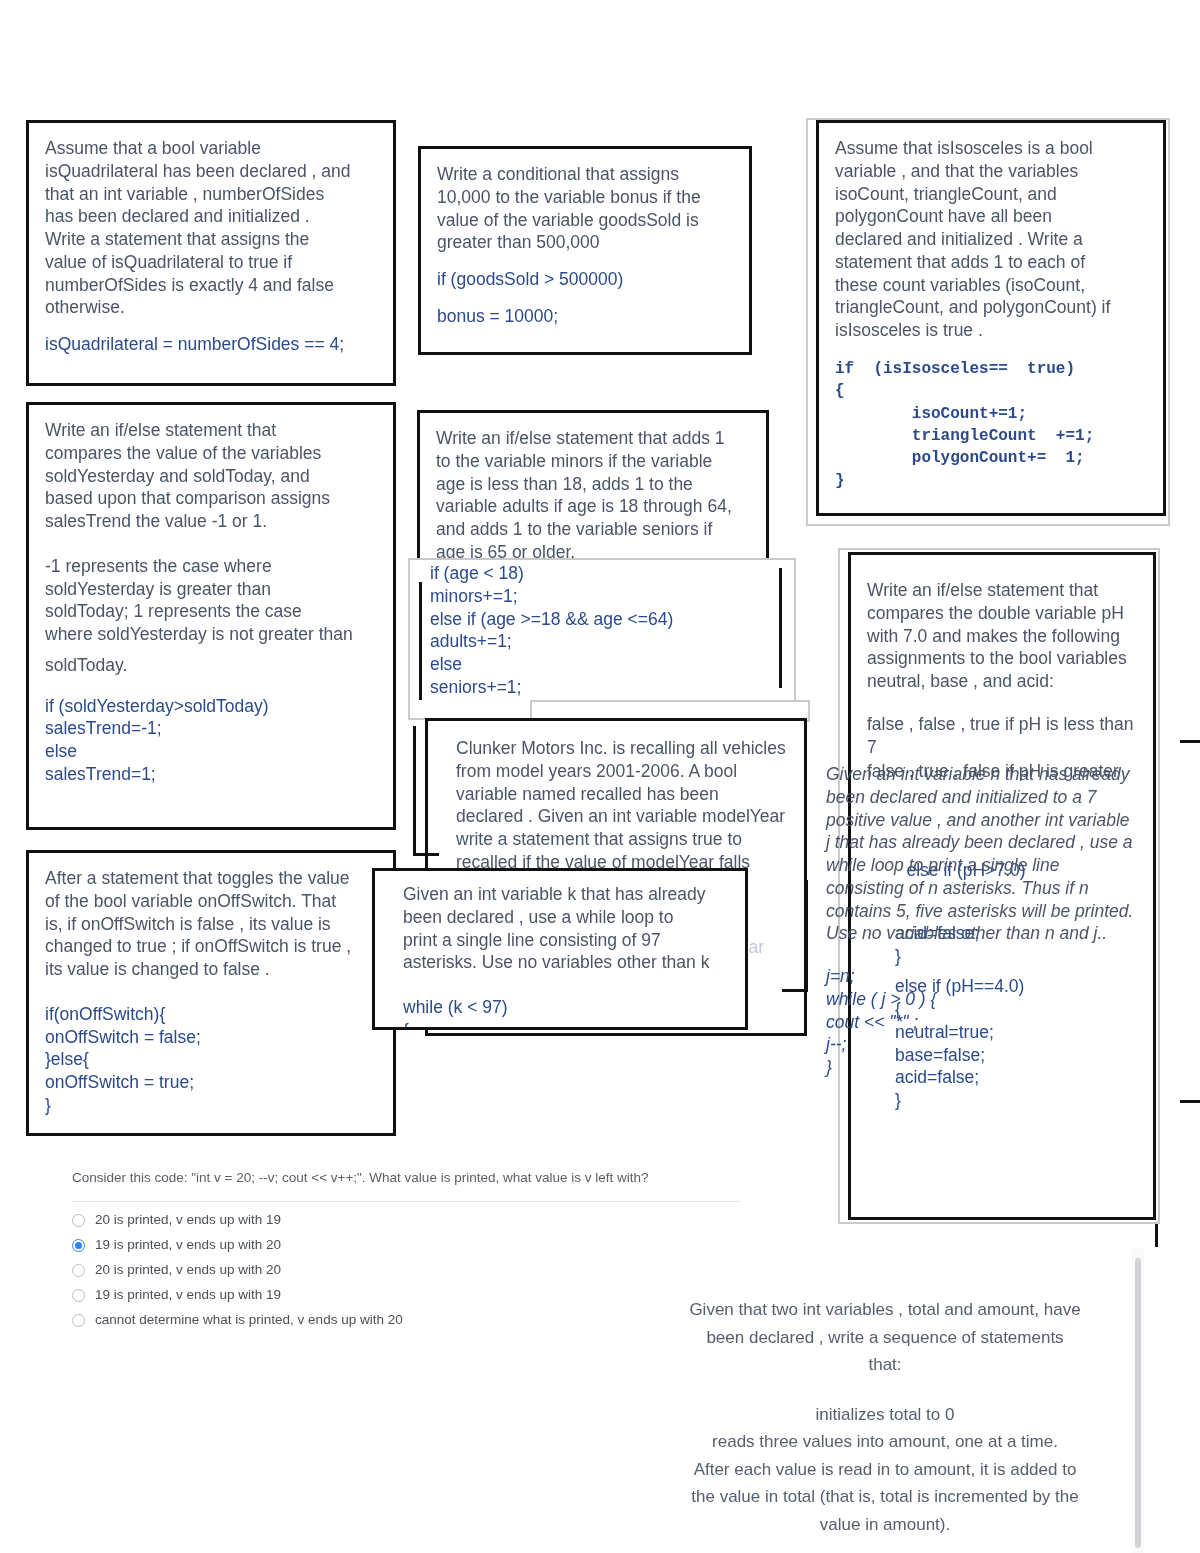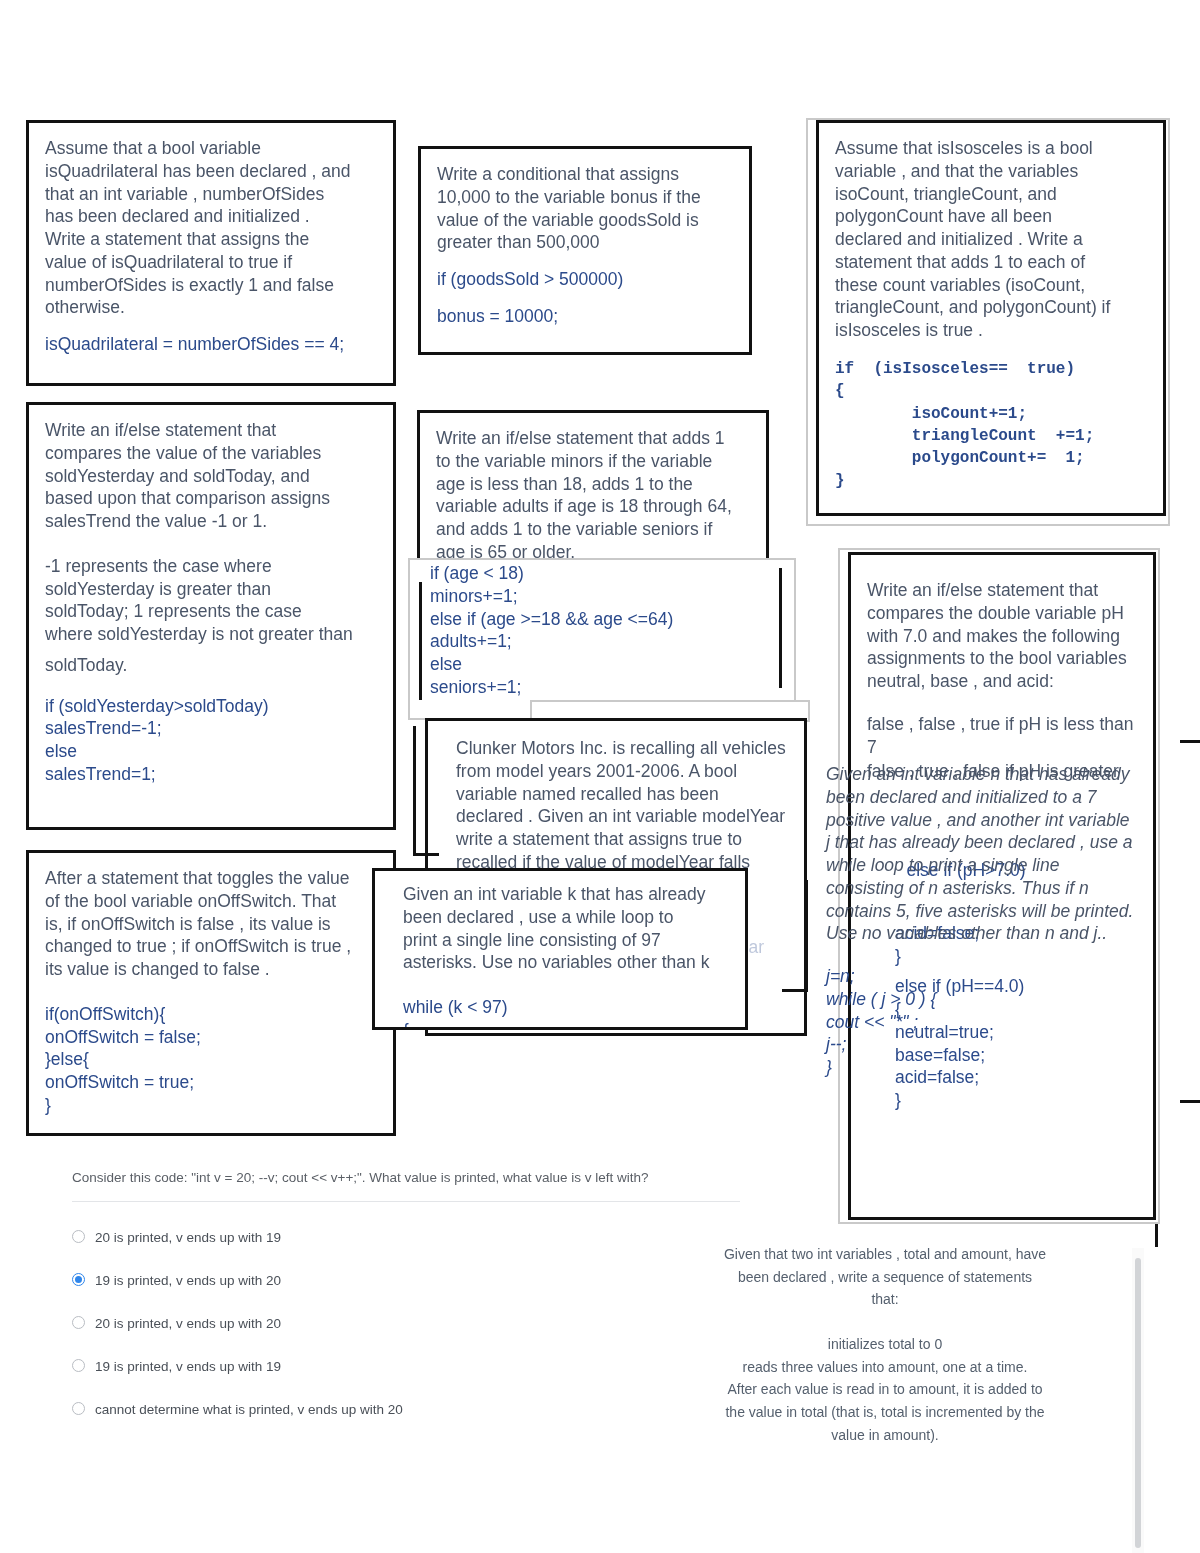--- a/index.html
+++ b/index.html
@@ -36,38 +36,38 @@
   .nogap{margin-top:0;}
   
   .bare{position:absolute;background:transparent;}
   .bare .prompt{color:#4a5568;}
   
   .quiz{position:absolute;left:72px;top:1168px;width:700px;}
   .quiz-q{
     font-size:13.5px;line-height:1.55;color:#5a5f66;
     border-bottom:1px solid #e3e5e8;padding-bottom:12px;width:668px;
   }
-  .opt{display:flex;align-items:flex-start;gap:10px;margin-top:28px;}
+  .opt{display:flex;align-items:flex-end;gap:10px;margin-top:10px;}
   .radio{
     width:13px;height:13px;border-radius:50%;
     border:1px solid #b9bdc3;box-sizing:border-box;flex:0 0 auto;
     background:#fff;
   }
   .radio.sel{
     border:1px solid #2f86eb;background:#ffffff;position:relative;
   }
   .radio.sel::after{
     content:"";position:absolute;left:2px;top:2px;
     width:7px;height:7px;border-radius:50%;background:#2f86eb;
   }
   .opt-label{font-size:13.5px;color:#4a5058;}
   
   .br-block{
-    position:absolute;left:625px;top:1243px;width:520px;
-    text-align:center;font-size:14px;line-height:1.62;color:#55606e;
+    position:absolute;left:625px;top:1296px;width:520px;
+    text-align:center;font-size:17px;line-height:1.62;color:#55606e;
   }
   .br-block .sp{display:block;height:22px;}
   .vscroll{
     position:absolute;left:1135px;top:1258px;width:6px;height:290px;
     background:#d2d4d7;border-radius:3px;
   }
   .vtrack{
     position:absolute;left:1132px;top:1248px;width:12px;height:308px;
     background:#fafafa;
   }
@@ -83,21 +83,21 @@
 <div class="rule" style="left:1135px;top:1212px;width:23px;height:3px;"></div>
 <div class="rule" style="left:848px;top:1195px;width:3px;height:26px;"></div>
 
 <div class="card" style="left:26px;top:120px;width:370px;height:266px;">
   <div class="prompt">Assume that a bool variable
 isQuadrilateral has been declared , and
 that an int variable , numberOfSides
 has been declared and initialized .
 Write a statement that assigns the
 value of isQuadrilateral to true if
-numberOfSides is exactly 1 and false
+numberOfSides is exactly 4 and false
 otherwise.</div>
   <div class="code">isQuadrilateral = numberOfSides == 4;</div>
 </div>
 
 <div class="card" style="left:418px;top:146px;width:334px;height:209px;">
   <div class="prompt">Write a conditional that assigns
 10,000 to the variable bonus if the
 value of the variable goodsSold is
 greater than 500,000</div>
   <div class="code">if (goodsSold &gt; 500000)</div>

